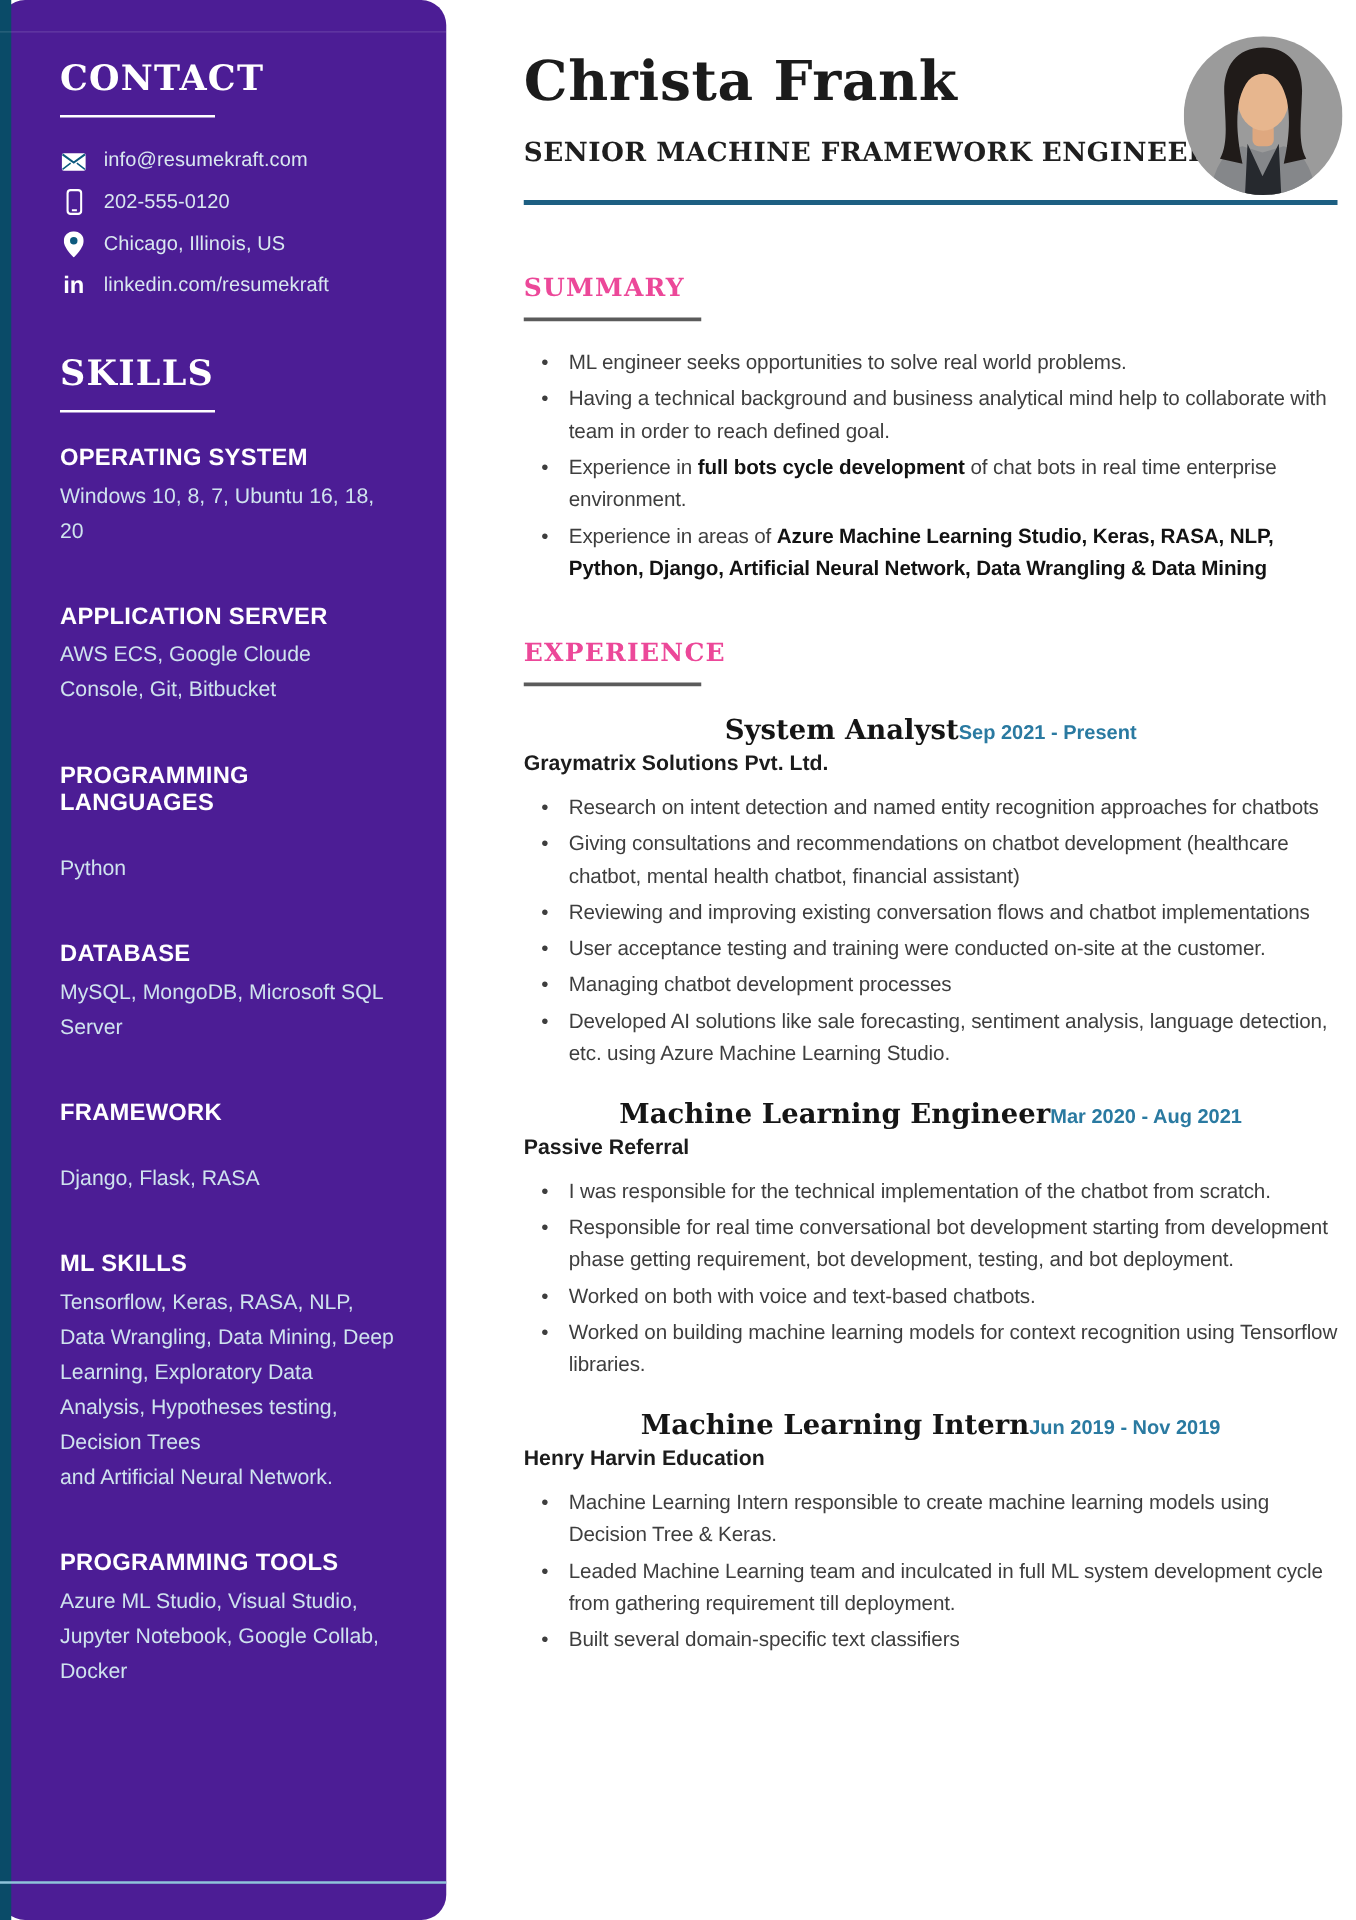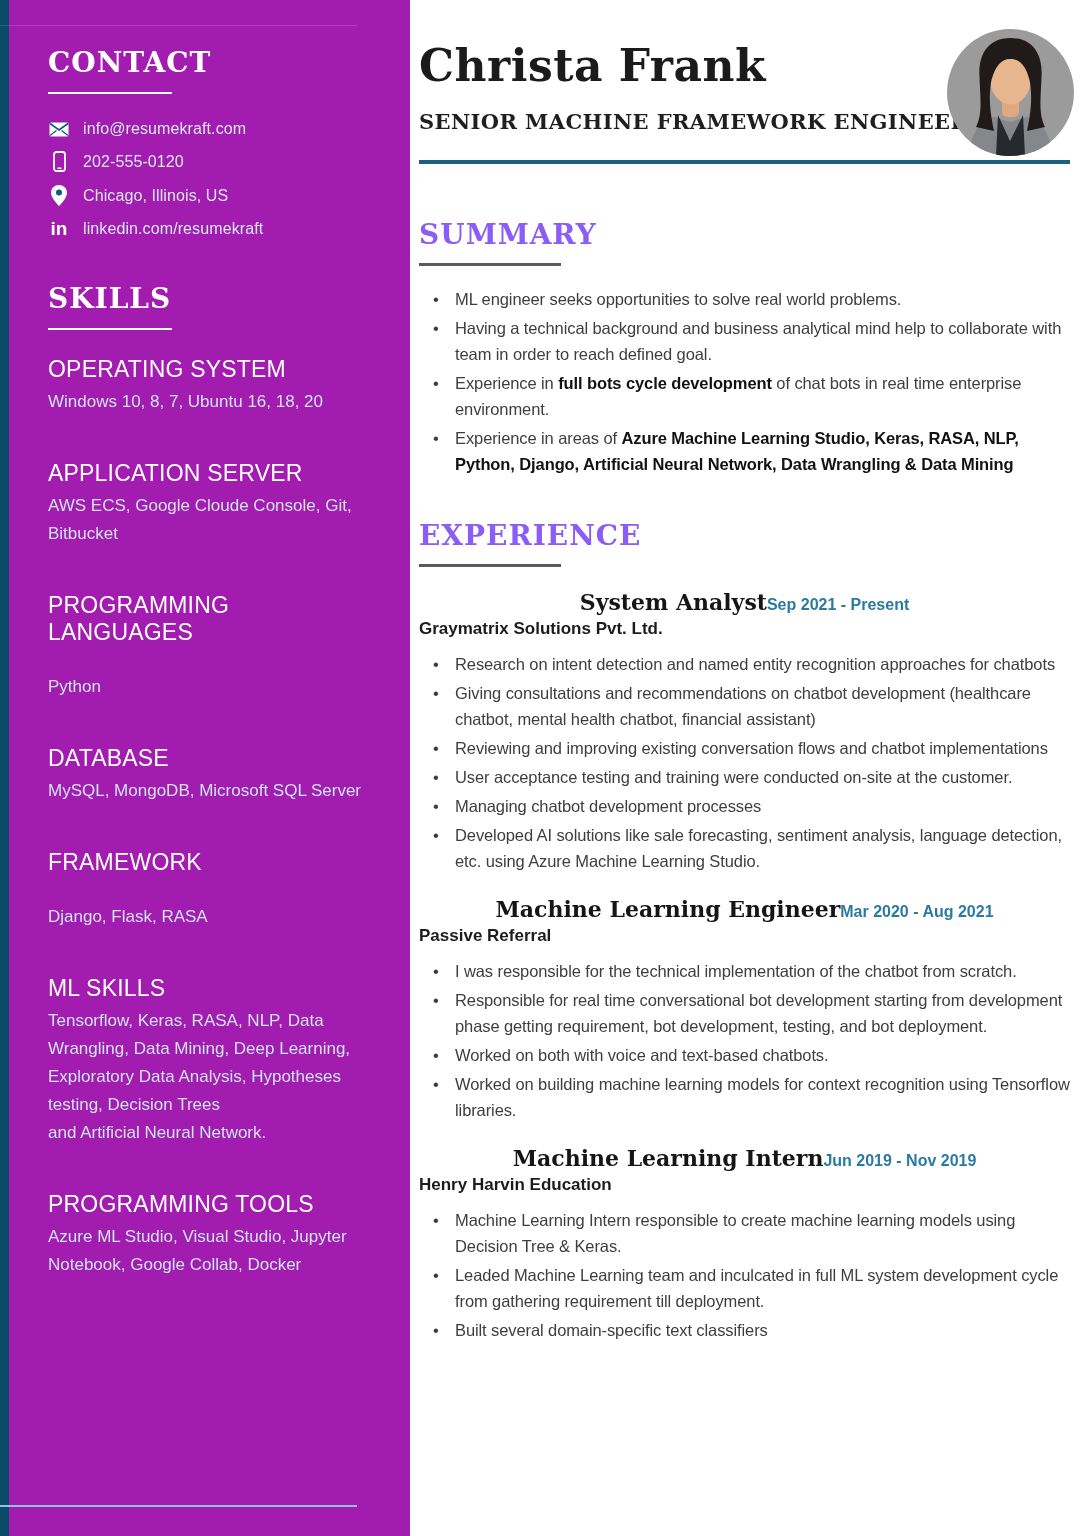--- a/index.html
+++ b/index.html
@@ -2,58 +2,59 @@
 <html><head>
 <meta charset="utf-8">
 <style>
   html,body{margin:0;padding:0;}
   body{
     width:1085px;height:1536px;position:relative;background:#ffffff;
     font-family:"Liberation Sans",sans-serif;overflow:hidden;
   }
   
   .sidebar{
-    position:absolute;left:0;top:0;width:410px;height:1536px;
-    background:#a21caf;color:#fff;box-sizing:border-box;
+    position:absolute;left:0;top:0;width:357px;height:1536px;
+    background:#4c1d95;color:#fff;box-sizing:border-box;
     padding:46px 40px 0 48px;
+    border-radius:20px;
   }
   .sidebar-stripe{position:absolute;left:0;top:0;width:9px;height:1536px;background:#0a4b68;}
   .sidebar-topline{position:absolute;left:0;top:25px;width:357px;height:1px;background:rgba(255,255,255,0.14);}
   .sidebar-bottomline{position:absolute;left:0;top:1505px;width:357px;height:2px;background:#8fc3da;}
   .side-heading{
     font-family:"DejaVu Serif",serif;font-weight:bold;font-size:28px;
     letter-spacing:1px;margin:0;color:#fff;
   }
   .side-rule{width:124px;height:2px;background:#ffffff;margin:13px 0 26px;}
   .contact-list{margin-bottom:44px;}
   .contact-row{display:flex;align-items:center;gap:13px;margin-bottom:13px;}
   .icon-box{width:22px;display:flex;justify-content:center;align-items:center;flex:none;}
   .contact-text{font-size:16px;color:#d9e8f0;letter-spacing:0.1px;}
   .li-badge{font-weight:800;font-size:19px;color:#fff;line-height:1;}
   .skills-heading{margin-top:4px;}
   .skill-group{margin-bottom:44px;}
-  .skill-label{font-size:23px;font-weight:400;color:#ffffff;margin:0 0 5px;letter-spacing:0.2px;}
+  .skill-label{font-size:19px;font-weight:700;color:#ffffff;margin:0 0 5px;letter-spacing:0.2px;}
   .skill-value{font-size:17px;line-height:28px;color:#cfe3ee;white-space:pre-line;}
   .skill-group.spaced .skill-value{padding-top:22px;}
   
   .main{position:absolute;left:419px;top:0;width:651px;}
   .name{
     font-family:"DejaVu Serif",serif;font-weight:bold;font-size:44px;
     color:#1b1b1b;margin:40px 0 0;letter-spacing:0.5px;
   }
   .role{
     font-family:"DejaVu Serif",serif;font-weight:bold;font-size:21px;
     color:#1f1f1f;margin-top:18px;letter-spacing:0.4px;
   }
   .header-rule{height:4px;background:#1d5f82;margin-top:26px;}
   .photo{position:absolute;left:528px;top:29px;width:127px;height:127px;}
   .sec{margin-top:54px;}
   .sec-title{
-    font-family:"DejaVu Serif",serif;font-weight:bold;font-size:28px;
-    color:#8b5cf6;letter-spacing:1px;margin:0;
+    font-family:"DejaVu Serif",serif;font-weight:bold;font-size:20px;
+    color:#ec4899;letter-spacing:1px;margin:0;
   }
   .sec-rule{width:142px;height:3px;background:#5b5b5b;margin-top:12px;}
   ul.bullets{list-style:none;margin:20px 0 0;padding:0;}
   ul.bullets li{
     position:relative;padding-left:36px;font-size:16.5px;line-height:26px;
     color:#3e3e3e;margin-bottom:3px;letter-spacing:-0.1px;
   }
   ul.bullets li::before{content:"\2022";position:absolute;left:14px;top:0;color:#3e3e3e;}
   .bseg{font-weight:700;color:#121212;}
   .exp-sec{margin-top:42px;}

